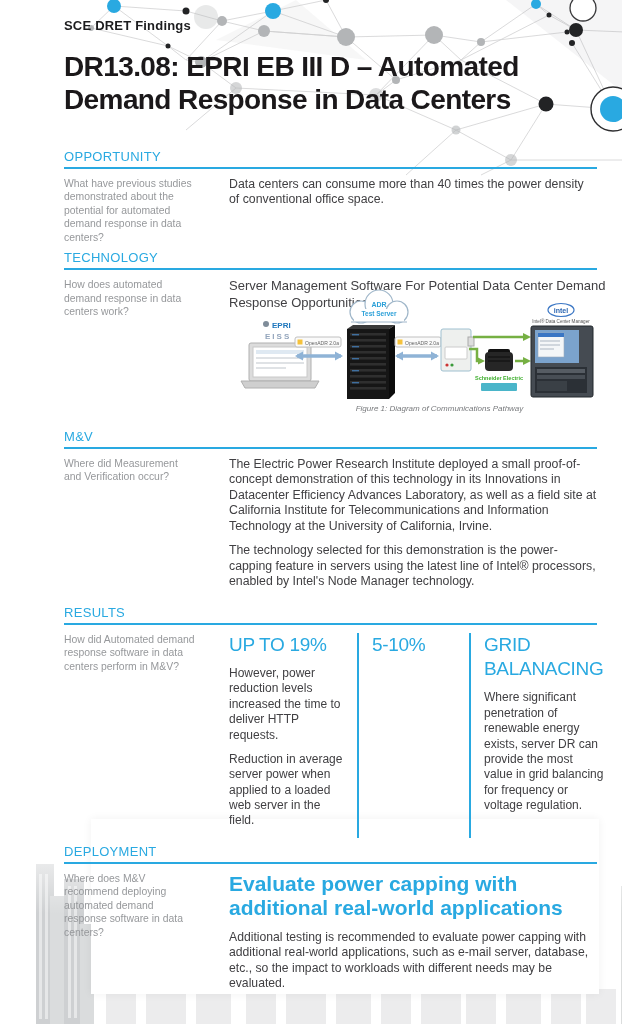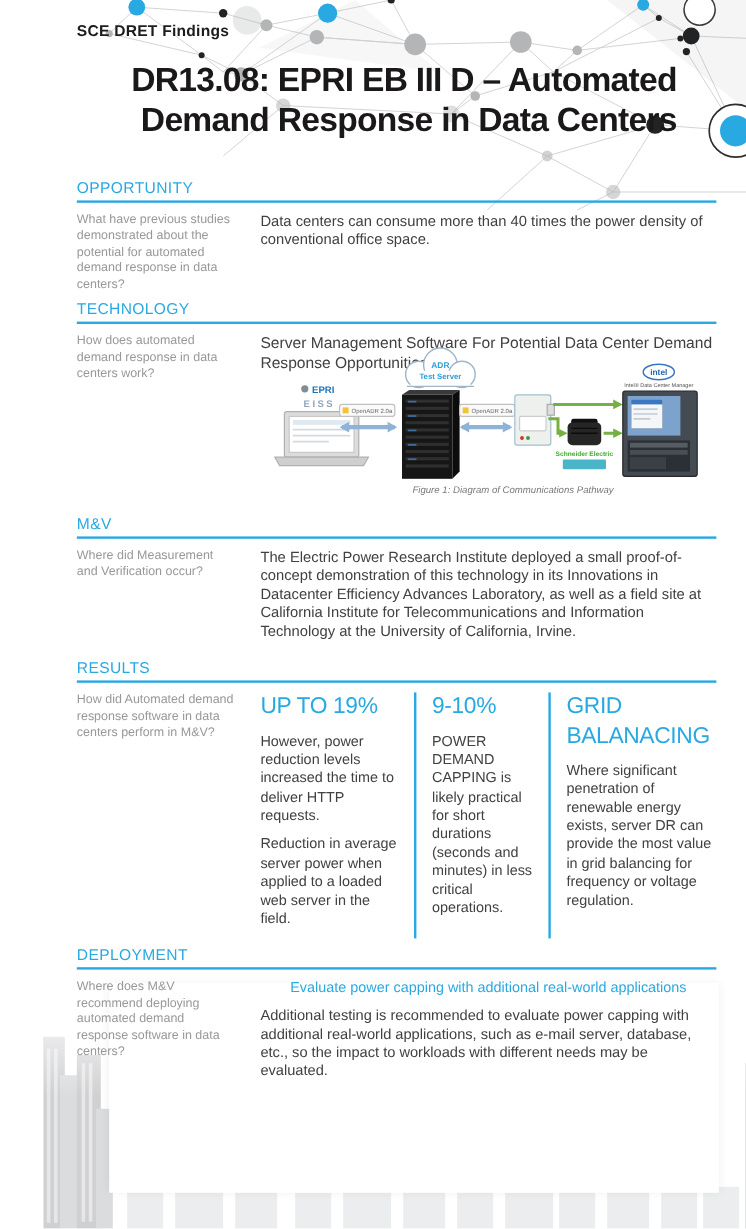--- a/index.html
+++ b/index.html
@@ -11,49 +11,49 @@
   
   .plexus { position:absolute; top:0; left:0; z-index:1; }
   .city   { position:absolute; bottom:0; left:0; z-index:1; }
   .sheet  { position:absolute; left:55px; right:25px; bottom:30px; height:175px;
             background:#fff; z-index:2; box-shadow:0 0 9px rgba(0,0,0,.06); }
   .content { position:absolute; inset:0; z-index:3; padding:18px 27px 0 28px; }
 
   .eyebrow { font-size:13px; font-weight:bold; color:#1c1c1e; letter-spacing:.2px; }
   .date    { font-size:12.5px; color:#6d6e71; margin-top:2px; }
   .title   { margin-top:18px; font-size:28px; line-height:1.17; font-weight:bold;
-             color:#1b181a; letter-spacing:-.6px; max-width:500px;text-align:right; }
+             color:#1b181a; letter-spacing:-.6px; max-width:500px; }
 
   section.opportunity { margin-top:32px; }
   section { margin-top:6px; }
   .sec-head { font-size:13px; font-weight:normal; color:var(--accent,#29A9E1);
               letter-spacing:.3px; padding-bottom:3px;
               border-bottom:2px solid var(--accent,#29A9E1); }
-  .sec-grid { display:flex; gap:20px; padding-top:8px; }
+  .sec-grid { display:flex; gap:32px; padding-top:8px; }
   .q { flex:0 0 133px; font-size:10.4px; line-height:1.3; color:#96989b; }
   .a { flex:1; font-size:12.3px; line-height:1.26; color:#414043; }
   .a p { margin-bottom:9px; }
 
   .fig-title { font-size:13px; line-height:1.3; color:#414043; }
   .diagram { display:block; margin-top:-34px; }
   .fig-caption { font-size:8px; font-style:italic; color:#77797c;
                  text-align:center; margin:3px 0 0; }
 
   .res-cols { display:flex; }
   .res-col { font-size:12px; line-height:1.28; color:#414043; }
   .res-col p { margin-bottom:9px; }
   .res-col1 { flex:0 0 128px; padding-right:10px; }
   .res-col2 { flex:0 0 112px; border-left:2px solid var(--accent,#29A9E1);
               padding-left:13px; padding-right:6px; }
   .res-col3 { flex:1; border-left:2px solid var(--accent,#29A9E1); padding-left:13px; }
   .res-headline { font-size:19px; font-weight:normal; color:var(--accent,#29A9E1);
                   letter-spacing:-.3px; margin-bottom:9px; }
 
-  .dep-headline { font-size:12px; line-height:1.18; font-weight:normal;
-                  color:var(--accent,#29A9E1); margin-bottom:9px; max-width:420px;text-align:center; }
+  .dep-headline { font-size:21px; line-height:1.18; font-weight:bold;
+                  color:var(--accent,#29A9E1); margin-bottom:9px; max-width:420px; }
   .dep p { font-size:12.2px; line-height:1.24; color:#414043; margin-bottom:8px; }
 </style>
 </head>
 <body>
 
 <div class="page">
 
   <svg class="plexus" width="622" height="178" viewBox="0 0 622 178">
     <g stroke="#cbcccd" stroke-width="0.8" fill="none" opacity="0.9">
       <path d="M78,6 L150,11 L186,21 L228,31 L310,37 L398,35 L445,42 L500,4 L540,30 L577,109"></path>
@@ -281,38 +281,38 @@
         </div>
       </div>
     </section>
 
     <section>
       <h2 class="sec-head">M&amp;V</h2>
       <div class="sec-grid">
         <div class="q">Where did Measurement and Verification occur?</div>
         <div class="a">
           <p>The Electric Power Research Institute deployed a small proof-of-concept demonstration of this technology in its Innovations in Datacenter Efficiency Advances Laboratory, as well as a field site at California Institute for Telecommunications and Information Technology at the University of California, Irvine.</p>
+          <p>The technology selected for this demonstration is the power-capping feature in servers using the latest line of Intel® processors, enabled by Intel's Node Manager technology.</p>
         </div>
       </div>
     </section>
 
     <section>
       <h2 class="sec-head">RESULTS</h2>
       <div class="sec-grid">
         <div class="q">How did Automated demand response software in data centers perform in M&amp;V?</div>
         <div class="a">
           <div class="res-cols">
             <div class="res-col res-col1">
               <div class="res-headline">UP TO 19%</div>
               <p>However, power reduction levels increased the time to deliver HTTP requests.</p>
               <p>Reduction in average server power when applied to a loaded web server in the field.</p>
             </div>
             <div class="res-col res-col2">
-              <div class="res-headline">9-10%</div>
-              <p>POWER DEMAND CAPPING is likely practical for short durations (seconds and minutes) in less critical operations.</p>
+              <div class="res-headline">5-10%</div>
             </div>
             <div class="res-col res-col3">
               <div class="res-headline">GRID BALANACING</div>
               <p>Where significant penetration of renewable energy exists, server DR can provide the most value in grid balancing for frequency or voltage regulation.</p>
             </div>
           </div>
         </div>
       </div>
     </section>
 

